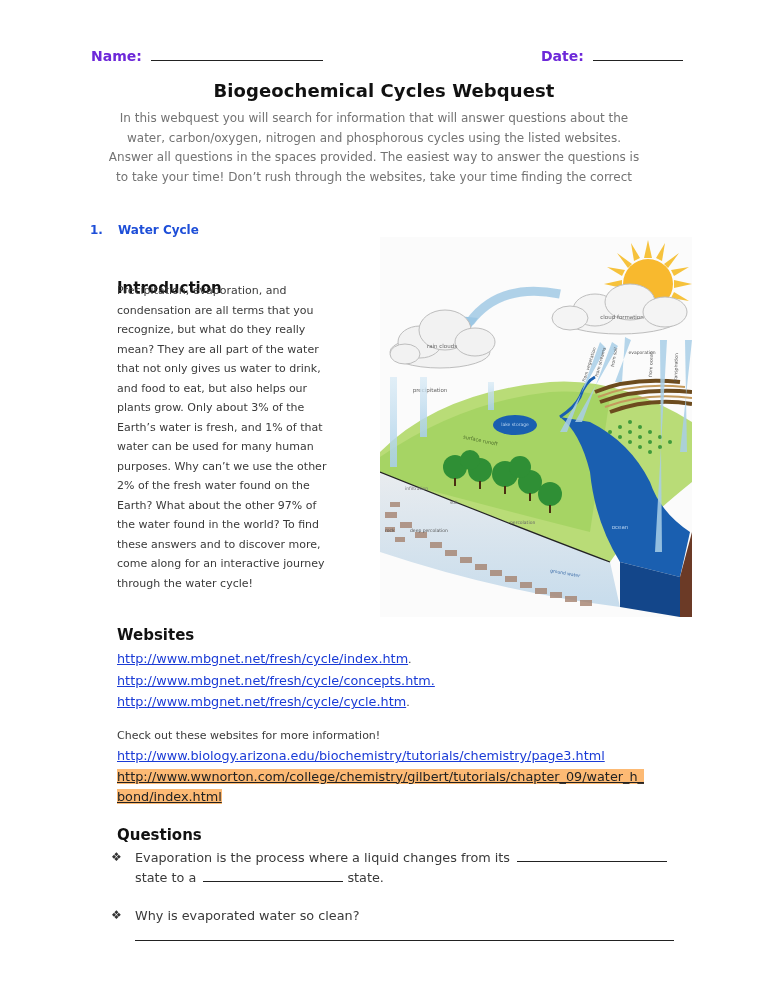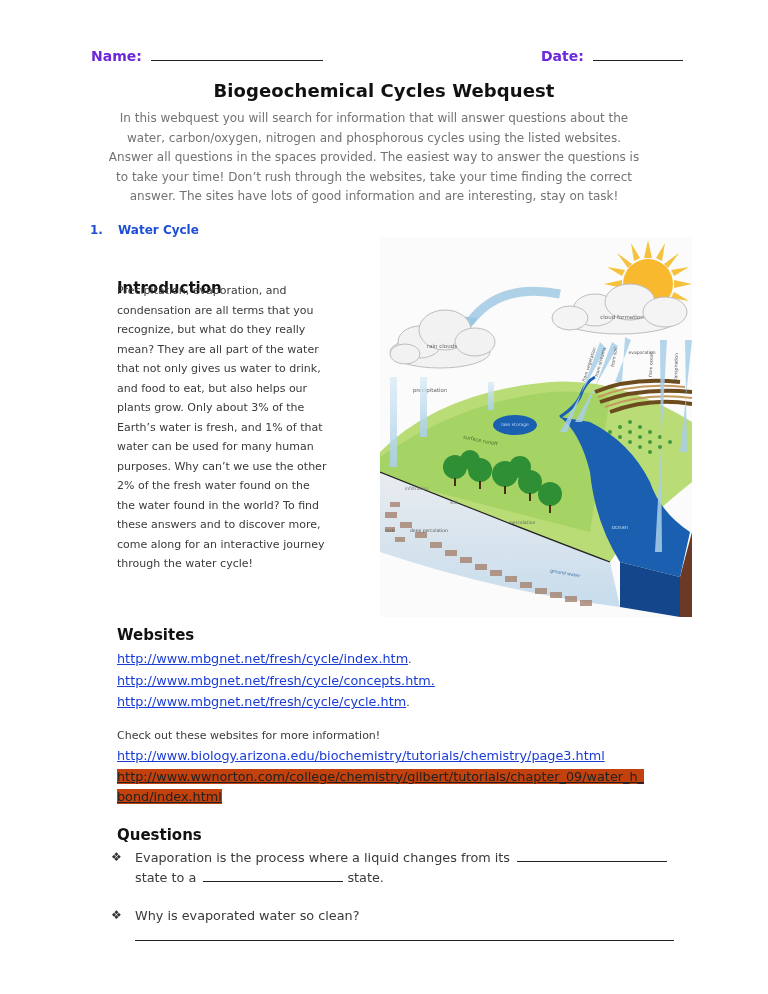--- a/index.html
+++ b/index.html
@@ -16,21 +16,21 @@
   }
   .intro {
     left: 72px; width: 604px; top: 109px; text-align: center;
     font-size: 12px; line-height: 19.5px; color: #737373;
   }
   .sec-title { left: 90px; top: 223px; font-size: 12px; font-weight: bold; color: #1d4ed8; }
   .sec-title .num { display: inline-block; width: 28px; }
   .h2 { font-size: 15px; font-weight: bold; color: #111; }
   .para { font-size: 11px; line-height: 19.5px; color: #3a3a3a; }
   .link { color: #1a3bd6; text-decoration: underline; font-size: 12.8px; line-height: 19.5px; }
-  .hl { background: #c2410c; color: #222; text-decoration: underline; font-size: 12.8px; line-height: 19.5px; }
+  .hl { background: #fdba74; color: #222; text-decoration: underline; font-size: 12.8px; line-height: 19.5px; }
   .q { font-size: 12.8px; line-height: 19.5px; color: #3a3a3a; }
   .bullet { position: absolute; left: -24px; font-size: 12px; color: #333; }
   .diagram { left: 380px; top: 232px; width: 312px; height: 385px; }
 </style>
 </head>
 <body>
 
 <div class="abs" style="left:91px; top:46px;">
   <span class="header-label">Name:</span>
   <span class="blank" style="width:172px; margin-left:4px;"></span>
@@ -40,40 +40,40 @@
   <span class="blank" style="width:90px; margin-left:4px;"></span>
 </div>
 
 <div class="abs title">Biogeochemical Cycles Webquest</div>
 
 <div class="abs intro">
   <div>In this webquest you will search for information that will answer questions about the</div>
   <div>water, carbon/oxygen, nitrogen and phosphorous cycles using the listed websites.</div>
   <div>Answer all questions in the spaces provided. The easiest way to answer the questions is</div>
   <div>to take your time! Don’t rush through the websites, take your time finding the correct</div>
-  <div>answer. The sites have lots of good information and are interesting, stay on task!</div>
 </div>
 
 <div class="abs sec-title">
   <span class="num">1.</span><span>Water Cycle</span>
 </div>
 
 <div class="abs h2" style="left:117px; top:259px;margin-top:20px;">Introduction</div>
 <div class="abs para" style="left:117px; top:281px; width:262px;">
   <div>Precipitation, evaporation, and</div>
   <div>condensation are all terms that you</div>
   <div>recognize, but what do they really</div>
   <div>mean? They are all part of the water</div>
   <div>that not only gives us water to drink,</div>
   <div>and food to eat, but also helps our</div>
   <div>plants grow. Only about 3% of the</div>
   <div>Earth’s water is fresh, and 1% of that</div>
   <div>water can be used for many human</div>
   <div>purposes. Why can’t we use the other</div>
   <div>2% of the fresh water found on the</div>
+  <div>Earth? What about the other 97% of</div>
   <div>the water found in the world? To find</div>
   <div>these answers and to discover more,</div>
   <div>come along for an interactive journey</div>
   <div>through the water cycle!</div>
 </div>
 
 <div class="abs diagram">
   <svg width="312" height="385" viewBox="0 0 312 385" xmlns="http://www.w3.org/2000/svg" style="font-family:'DejaVu Sans',sans-serif;">
     <defs>
       <linearGradient id="arrowG" x1="0" y1="1" x2="0" y2="0">

